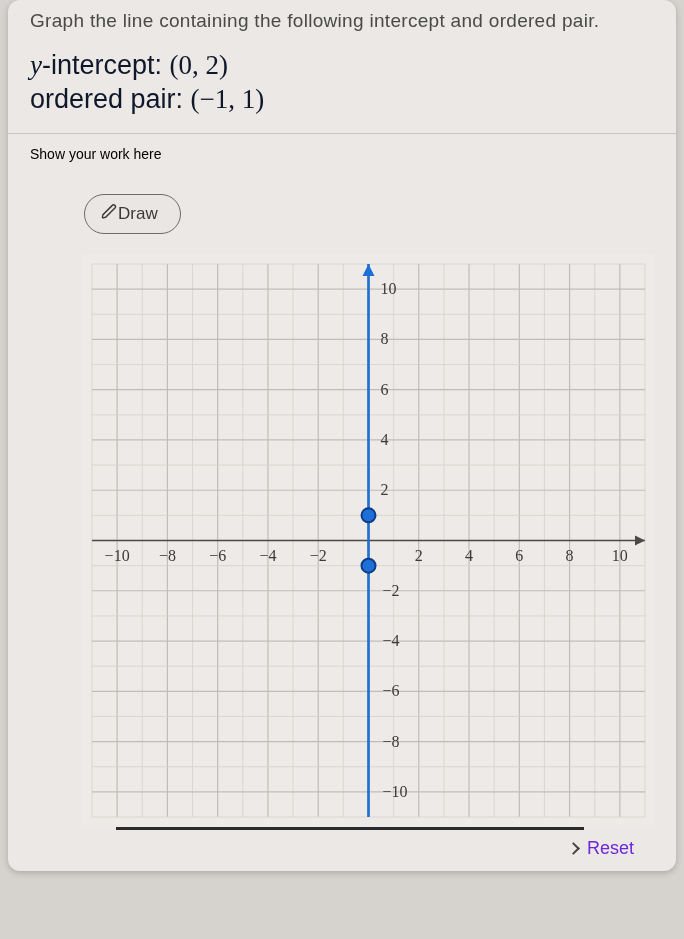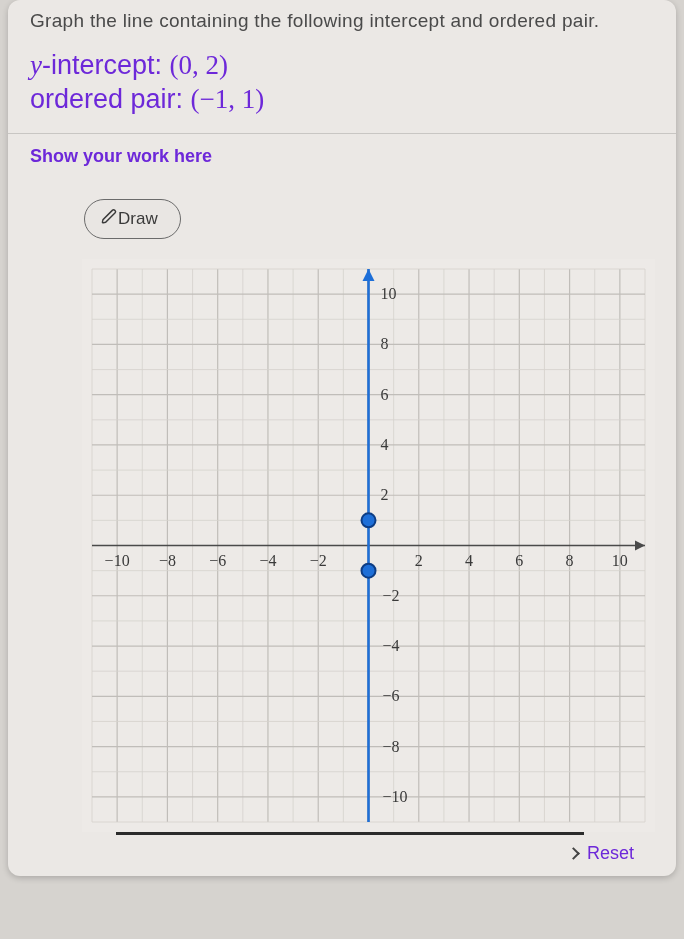--- a/index.html
+++ b/index.html
@@ -10,25 +10,25 @@
     overflow:hidden;
   }
   .card {
     background:#ebe8e5;
     margin:0 8px;
     border-radius:12px;
     padding:10px 22px 8px 22px;
     box-shadow:0 2px 6px rgba(0,0,0,.2);
   }
   .instr { color:#4a4a4a; font-size:19px; letter-spacing:.3px; margin-bottom:18px; }
-  .yi, .op { font-size:27px; color:#6d28d9; margin-bottom:3px; }
+  .yi, .op { font-size:27px; color:#0f172a; margin-bottom:3px; }
   .yi span.i, .op span.i { font-style:italic; font-family:Georgia,"Times New Roman",serif; }
   .math { font-family:Georgia,"Times New Roman",serif; }
   .sep { border:0; border-top:1px solid #c8c6c3; margin:18px -22px 12px -22px; }
-  .show { color:#6d28d9; font-size:18px; margin-bottom:32px;font-weight:bold; }
+  .show { color:#000000; font-size:14px; margin-bottom:32px; }
   .toolbar { display:flex; gap:14px; }
   .draw-btn {
     border:1.6px solid #6b6b6b; border-radius:999px;
     padding:8px 22px 8px 16px; font-size:17px; color:#3a3a3a;
     background:#e9e6e3; display:inline-flex; align-items:center; 
     margin-left:54px; cursor:pointer;
   }
   .draw-btn svg { width:17px; height:17px; }
   .graph-wrap { margin:20px 0 0 52px; position:relative; }
   .graph { background:#edeae7; display:block; }

